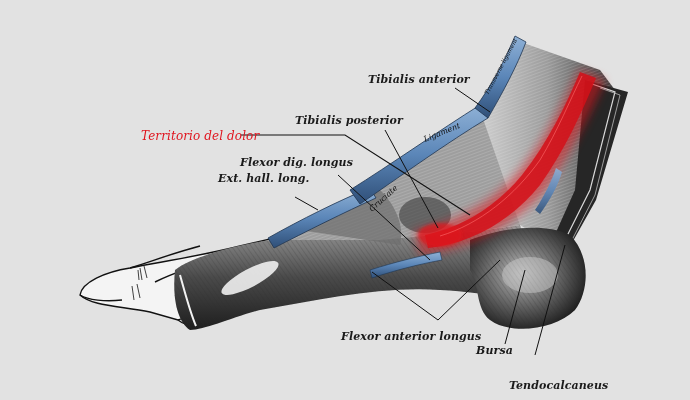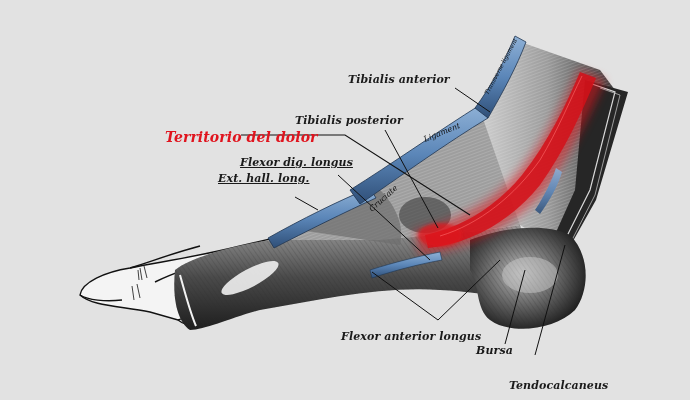--- a/index.html
+++ b/index.html
@@ -1,19 +1,19 @@
 <!DOCTYPE html>
 <html><head>
 <meta charset="utf-8">
 <style>
   html, body { margin: 0; padding: 0; }
   body { width: 690px; height: 400px; background: #e2e2e2; overflow: hidden; position: relative; font-family: "DejaVu Serif", serif; }
   .canvas { position: absolute; left: 0; top: 0; width: 690px; height: 400px; }
   .label { position: absolute; font-family: "DejaVu Serif", serif; font-style: italic; font-weight: bold; font-size: 11px; color: #1a1a1a; white-space: nowrap; letter-spacing: 0.1px; }
-  .label.red { color: #e0141e; font-weight: bold; font-size: 14px; margin-left: 24px; }
+  .label.red { color: #e0141e; font-weight: normal; font-size: 12px; }
   svg text { font-family: "DejaVu Serif", serif; font-style: italic; }
 </style>
 </head>
 <body>
 
 <svg class="canvas" viewBox="0 0 690 400" xmlns="http://www.w3.org/2000/svg">
   <defs>
     <linearGradient id="boneGrad" x1="0" y1="0" x2="0" y2="1">
       <stop offset="0" stop-color="#9a9a9a"></stop>
       <stop offset="0.5" stop-color="#4a4a4a"></stop>
@@ -111,19 +111,19 @@
     <path d="M385 130 L 438 228" stroke-width="1"></path>
     <path d="M338 175 L 430 260" stroke-width="1"></path>
     <path d="M295 197 L 318 210" stroke-width="1"></path>
     <path d="M372 272 L 438 320 L 500 260" stroke-width="1"></path>
     <path d="M505 344 L 525 270" stroke-width="1"></path>
     <path d="M535 355 L 565 245" stroke-width="1"></path>
   </g>
 </svg>
 
 <div class="label red" style="left:141px; top:129px;">Territorio del dolor</div>
-<div class="label" style="left:348px; top:73px;">Tibialis anterior</div>
+<div class="label" style="left:368px; top:73px;">Tibialis anterior</div>
 <div class="label" style="left:295px; top:114px;text-align:right;">Tibialis posterior</div>
-<div class="label" style="left:240px; top:156px;text-decoration:underline;">Flexor dig. longus</div>
-<div class="label" style="left:218px; top:172px;text-decoration:underline;">Ext. hall. long.</div>
+<div class="label" style="left:240px; top:156px;">Flexor dig. longus</div>
+<div class="label" style="left:218px; top:172px;">Ext. hall. long.</div>
 <div class="label" style="left:341px; top:330px;">Flexor anterior longus</div>
 <div class="label" style="left:476px; top:344px;">Bursa</div>
 <div class="label" style="left:509px; top:359px;margin-top:20px;">Tendocalcaneus</div>
 
 </body></html>

